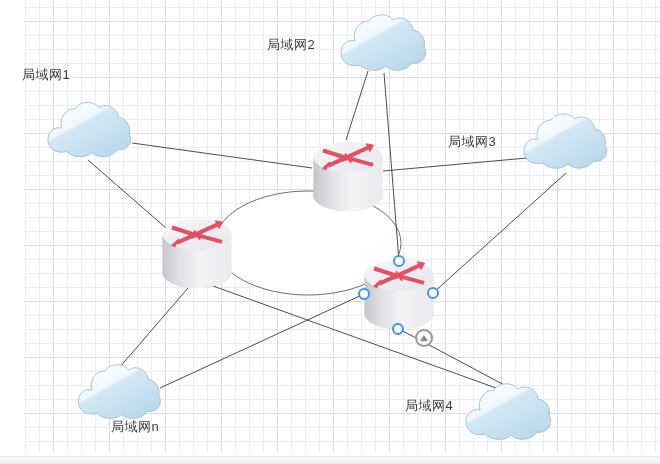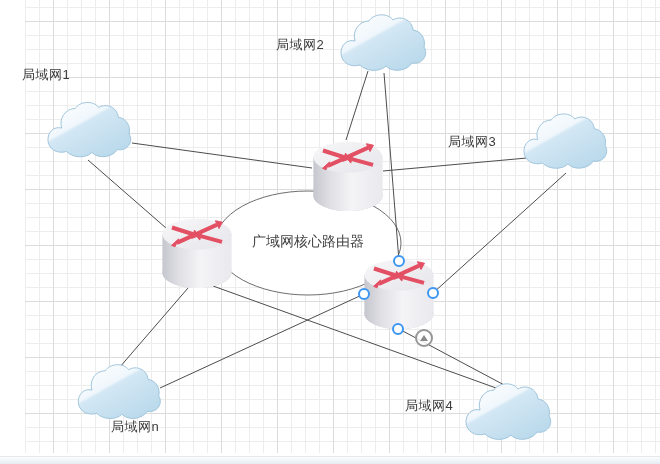--- a/index.html
+++ b/index.html
@@ -132,25 +132,24 @@
       <use href="#sym-cloud"></use>
     </svg>
   <svg class="shape" style="left:73px;top:361px" width="92" height="62" viewBox="0 0 90 64">
       <use href="#sym-cloud"></use>
     </svg>
   <svg class="shape" style="left:463px;top:380px" width="90" height="64" viewBox="0 0 90 64">
       <use href="#sym-cloud"></use>
     </svg>
 
   <div class="node-label" style="left:22px;top:66px">局域网1</div>
-  <div class="node-label" style="left:276px;top:36px">局域网2</div>
+  <div class="node-label" style="left:267px;top:36px">局域网2</div>
   <div class="node-label" style="left:448px;top:133px">局域网3</div>
   <div class="node-label" style="left:405px;top:397px">局域网4</div>
   <div class="node-label" style="left:111px;top:418px">局域网n</div>
-  <div class="core-label">广域网核心路由器</div>
 
   <div class="handle" style="left:393px;top:255px"></div>
   <div class="handle" style="left:358px;top:288px"></div>
   <div class="handle" style="left:427px;top:287px"></div>
   <div class="handle" style="left:392px;top:323px"></div>
 
   <div class="arrow-circle">
     <span class="tri"></span>
   </div>
 

